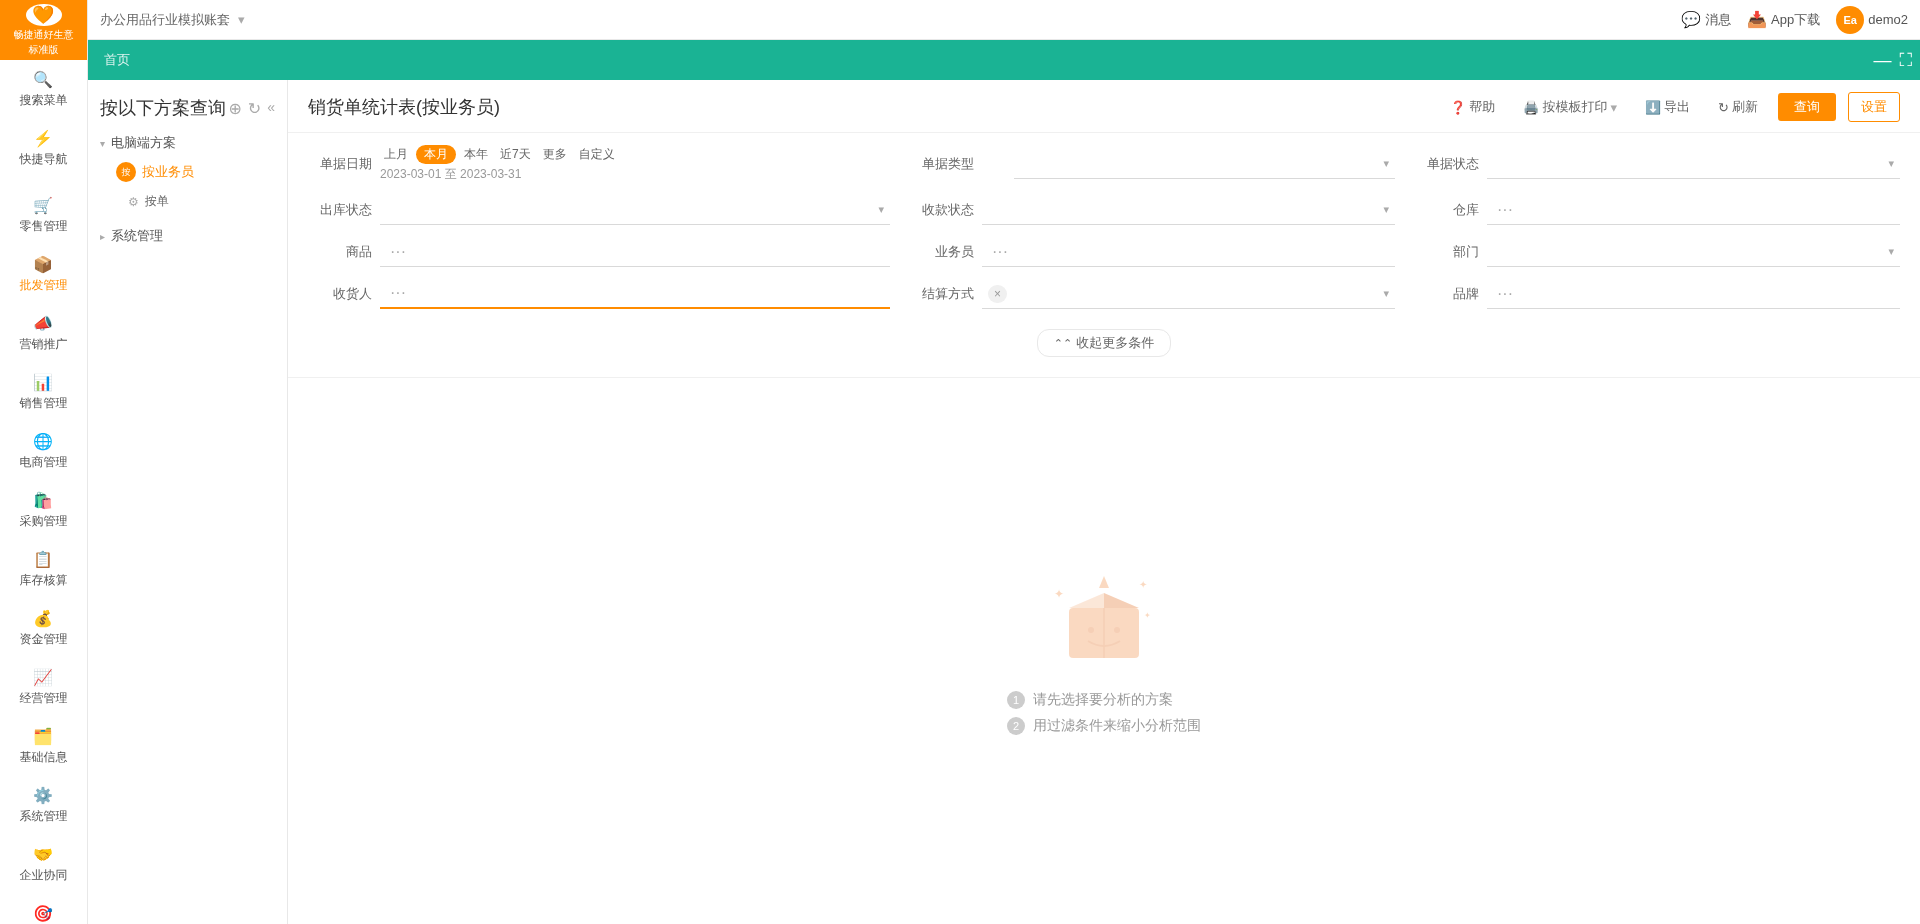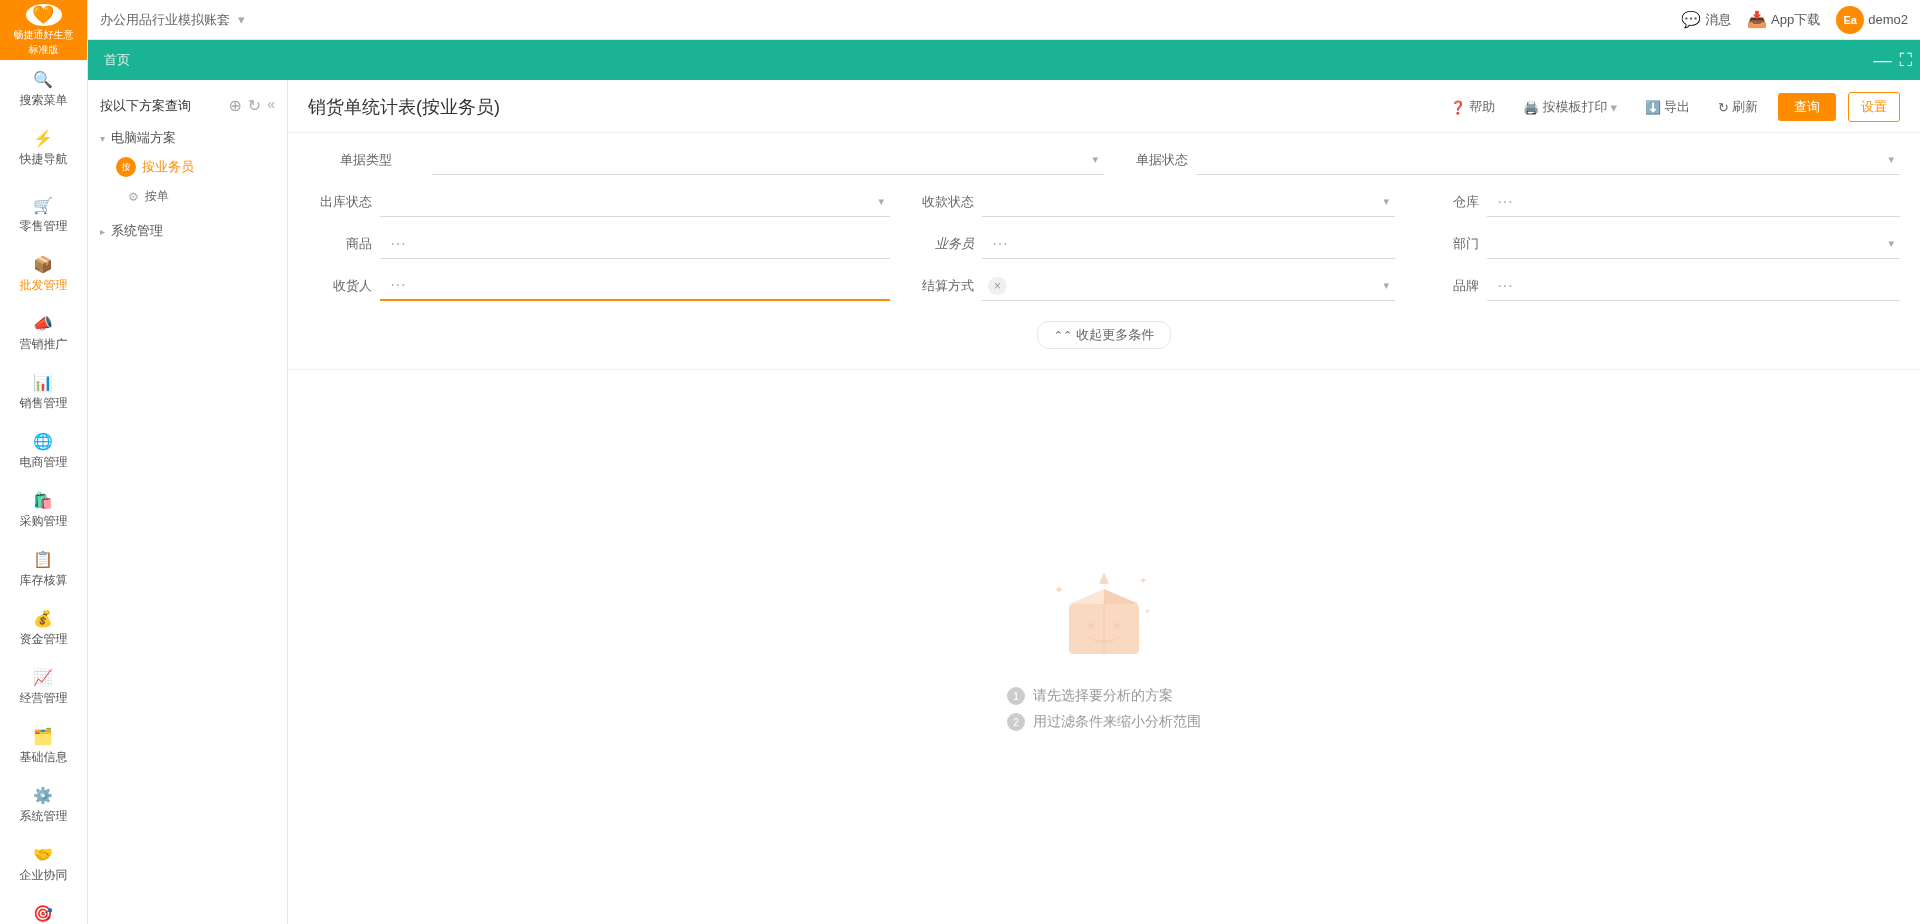--- a/index.html
+++ b/index.html
@@ -196,21 +196,21 @@
     <div class="tab-expand">
       <span style="cursor:pointer;">—</span>
       <span style="cursor:pointer;">⛶</span>
     </div>
   </div>
 
   <div class="content">
 
     <div class="left-panel">
       <div class="left-panel-header">
-        <span style="font-size:13px;color:#333;">按以下方案查询</span>
+        <span style="font-size:18px;color:#333;">按以下方案查询</span>
         <div class="icons">
           <span title="添加" style="color:#aaa;cursor:pointer;font-size:16px;">⊕</span>
           <span title="刷新" style="color:#aaa;cursor:pointer;font-size:16px;">↻</span>
           <span title="收起" style="color:#aaa;cursor:pointer;font-size:14px;">«</span>
         </div>
       </div>
 
       <div class="scheme-group">
         <div class="scheme-group-title">
           <span class="arrow">▾</span>
@@ -263,20 +263,34 @@
           </button>
           <button class="action-btn secondary">
             <span>设置</span>
           </button>
         </div>
       </div>
 
       <div class="filter-form">
 
         <div class="filter-row">
+          <div class="filter-field" style="flex:1.2;">
+            <span class="filter-label">单据日期</span>
+            <div style="flex:1;">
+              <div class="filter-date-tabs">
+                <span class="date-tab">上月</span>
+                <span class="date-tab active">本月</span>
+                <span class="date-tab">本年</span>
+                <span class="date-tab">近7天</span>
+                <span class="date-tab">更多</span>
+                <span class="date-tab">自定义</span>
+              </div>
+              <div class="date-range-text">2023-03-01 至 2023-03-31</div>
+            </div>
+          </div>
           <div class="filter-field" style="flex:1;margin-left:20px;gap:32px;">
             <span class="filter-label">单据类型</span>
             <div class="filter-select" style="border-bottom:1px solid #d9d9d9;">
               <span style="color:#ccc;"></span>
               <span class="dropdown-arrow">▾</span>
             </div>
           </div>
           <div class="filter-field" style="flex:1;margin-left:20px;">
             <span class="filter-label">单据状态</span>
             <div class="filter-select" style="border-bottom:1px solid #d9d9d9;">
@@ -309,21 +323,21 @@
           </div>
         </div>
 
         <div class="filter-row">
           <div class="filter-field" style="flex:1.2;">
             <span class="filter-label">商品</span>
             <div class="filter-select" style="border-bottom:1px solid #d9d9d9;flex:1;">
               <span class="filter-dots">···</span>
             </div>
           </div>
-          <div class="filter-field" style="flex:1;margin-left:20px;font-style:italic;">
+          <div class="filter-field" style="flex:1;margin-left:20px;">
             <span class="filter-label">业务员</span>
             <div class="filter-select" style="border-bottom:1px solid #d9d9d9;flex:1;">
               <span class="filter-dots">···</span>
             </div>
           </div>
           <div class="filter-field" style="flex:1;margin-left:20px;">
             <span class="filter-label">部门</span>
             <div class="filter-select" style="border-bottom:1px solid #d9d9d9;flex:1;">
               <span style="color:#ccc;"></span>
               <span class="dropdown-arrow">▾</span>

